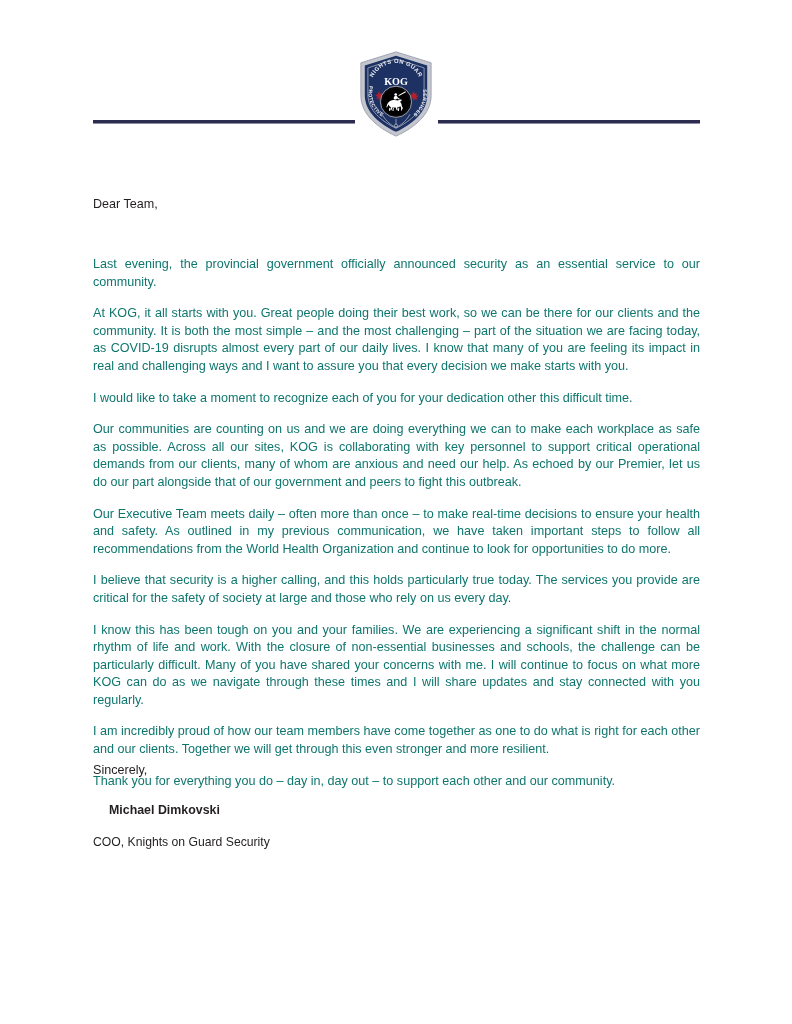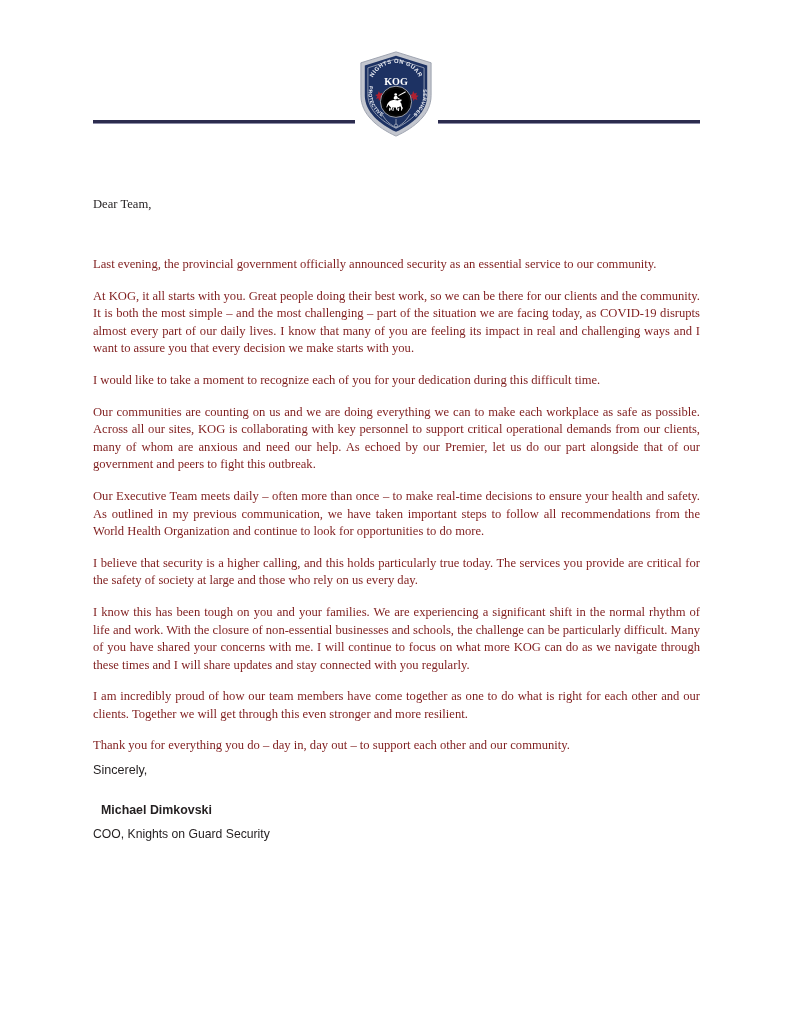--- a/index.html
+++ b/index.html
@@ -57,34 +57,33 @@
     height: 88px;
   }
   .logo svg { display: block; width: 78px; height: 88px; }
 
   
   .letter {
     position: absolute;
     left: 93px;
     top: 196px;
     width: 607px;
-    font-family: Liberation Serif, serif;
   }
 
   .salutation {
     font-size: 12.6px;
     line-height: 16px;
     color: #231f20;
     margin: 0 0 44px 0;
   }
 
   .para {
     font-size: 12.6px;
     line-height: 17.6px;
-    color: #7f1d1d;
+    color: #0f766e;
     text-align: justify;
     margin: 0 0 14px 0;
   }
   .para:last-child { margin-bottom: 0; }
 
   .closing-block {
     position: absolute;
     left: 93px;
     top: 762px;
     width: 500px;
@@ -92,21 +91,21 @@
   .closing {
     font-size: 12.6px;
     line-height: 17px;
     margin: 0 0 23px 0;
     color: #231f20;
   }
   .signer-name {
     font-size: 12.4px;
     font-weight: bold;
     line-height: 16px;
-    margin: 8px;
+    margin: 16px;
     color: #231f20;
   }
   .signer-title {
     font-size: 12.2px;
     line-height: 16px;
     margin: 1px 0 12px 0;
     color: #231f20;
   }
 </style>
 </head>
@@ -178,21 +177,21 @@
       </svg>
     </div>
   </div>
 
   <div class="letter">
 
     <p class="salutation">Dear Team,</p>
 
     <p class="para">Last evening, the provincial government officially announced security as an essential service to our community.</p>
     <p class="para">At KOG, it all starts with you. Great people doing their best work, so we can be there for our clients and the community. It is both the most simple – and the most challenging – part of the situation we are facing today, as COVID-19 disrupts almost every part of our daily lives.  I know that many of you are feeling its impact in real and challenging ways and I want to assure you that every decision we make starts with you.</p>
-    <p class="para">I would like to take a moment to recognize each of you for your dedication during this difficult time.</p>
+    <p class="para">I would like to take a moment to recognize each of you for your dedication other this difficult time.</p>
     <p class="para">Our communities are counting on us and we are doing everything we can to make each workplace as safe as possible. Across all our sites, KOG is collaborating with key personnel to support critical operational demands from our clients, many of whom are anxious and need our help.  As echoed by our Premier, let us do our part alongside that of our government and peers to fight this outbreak.</p>
     <p class="para">Our Executive Team meets daily – often more than once – to make real-time decisions to ensure your health and safety. As outlined in my previous communication, we have taken important steps to follow all recommendations from the World Health Organization and continue to look for opportunities to do more.</p>
     <p class="para">I believe that security is a higher calling, and this holds particularly true today. The services you provide are critical for the safety of society at large and those who rely on us every day.</p>
     <p class="para">I know this has been tough on you and your families. We are experiencing a significant shift in the normal rhythm of life and work. With the closure of non-essential businesses and schools, the challenge can be particularly difficult. Many of you have shared your concerns with me. I will continue to focus on what more KOG can do as we navigate through these times and I will share updates and stay connected with you regularly.</p>
     <p class="para">I am incredibly proud of how our team members have come together as one to do what is right for each other and our clients.  Together we will get through this even stronger and more resilient.</p>
     <p class="para">Thank you for everything you do – day in, day out – to support each other and our community.</p>
   </div>
 
   <div class="closing-block">
     <p class="closing">Sincerely,</p>

